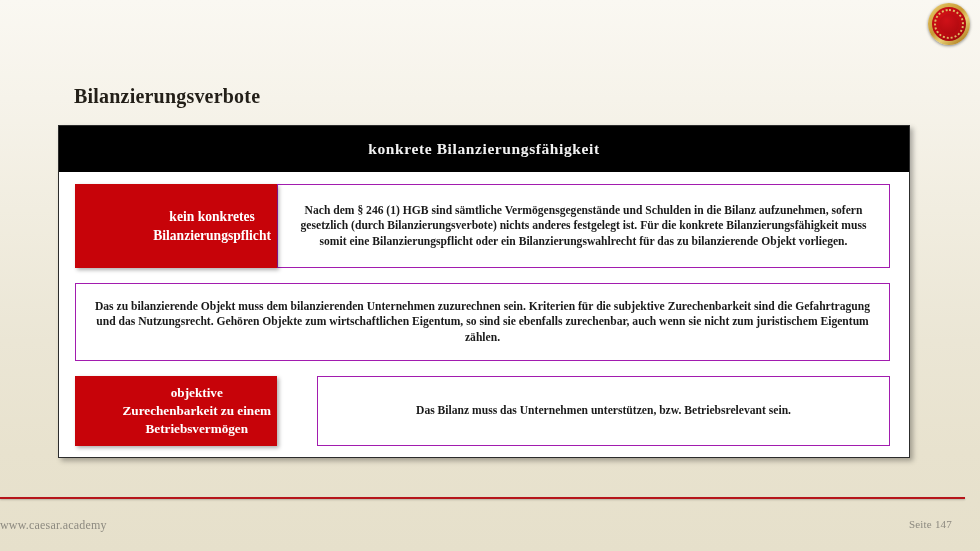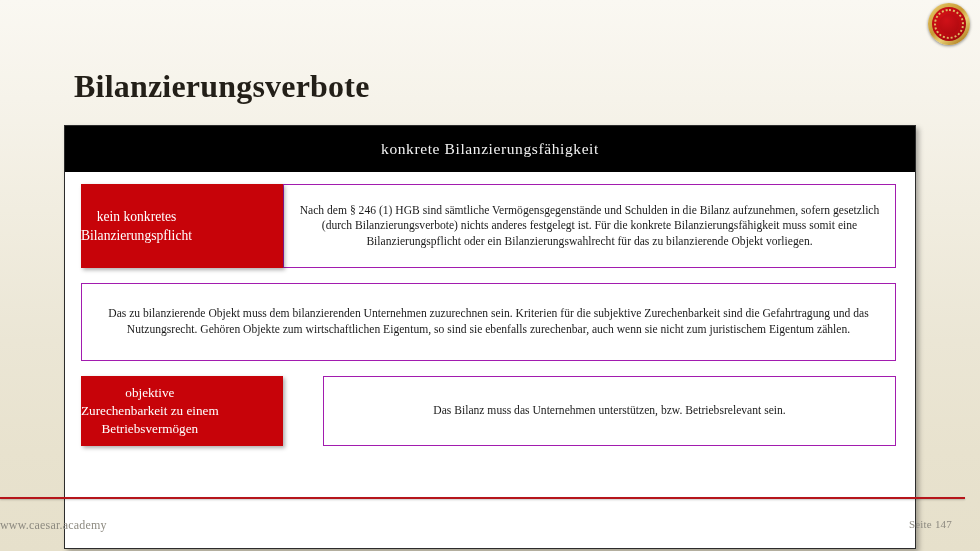--- a/index.html
+++ b/index.html
@@ -78,39 +78,40 @@
     width: 20px;
     height: 20px;
     border-radius: 50%;
     background: radial-gradient(circle at 38% 32%, #cf1118 0%, #b50a10 70%, #96060b 100%);
   }
 
   
   #title {
     position: absolute;
     left: 74px;
-    top: 48px;
-    font-size: 32px;
+    top: 66px;
+    font-size: 20px;
     line-height: 34px;
     color: #231f18;
     letter-spacing: 0.2px;
     white-space: nowrap;
   }
 
   
   #table-frame {
     position: absolute;
-    left: 64px;
+    left: 58px;
     top: 125px;
     width: 852px;
-    height: 424px;
+    height: 333px;
     background: #ffffff;
     border: 1px solid #2c2c2c;
     box-sizing: border-box;
     box-shadow: 3px 3px 5px rgba(0,0,0,0.30);
+    font-weight: bold;
   }
   #table-header {
     height: 46px;
     background: #000000;
     display: flex;
     align-items: center;
     justify-content: center;
   }
   #table-header .hdr-text {
     color: #f2f2f2;
@@ -131,28 +132,28 @@
   }
   .row:last-child { margin-bottom: 0; gap: 40px; }
 
   .row-label {
     width: 202px;
     flex: 0 0 202px;
     background: #c70309;
     color: #ffffff;
     display: flex;
     align-items: center;
-    justify-content: flex-start;
+    justify-content: flex-end;
     text-align: center;
     font-size: 13.5px;
     line-height: 19px;
     box-shadow: 2px 2px 4px rgba(0,0,0,0.32);
     position: relative;
     z-index: 2;
-    padding: 4px 0;
+    padding: 4px 6px;
     box-sizing: border-box;
   }
 
   .row-body {
     flex: 1 1 auto;
     background: #ffffff;
     border: 1px solid #a21caf;
     box-sizing: border-box;
     display: flex;
     align-items: center;

